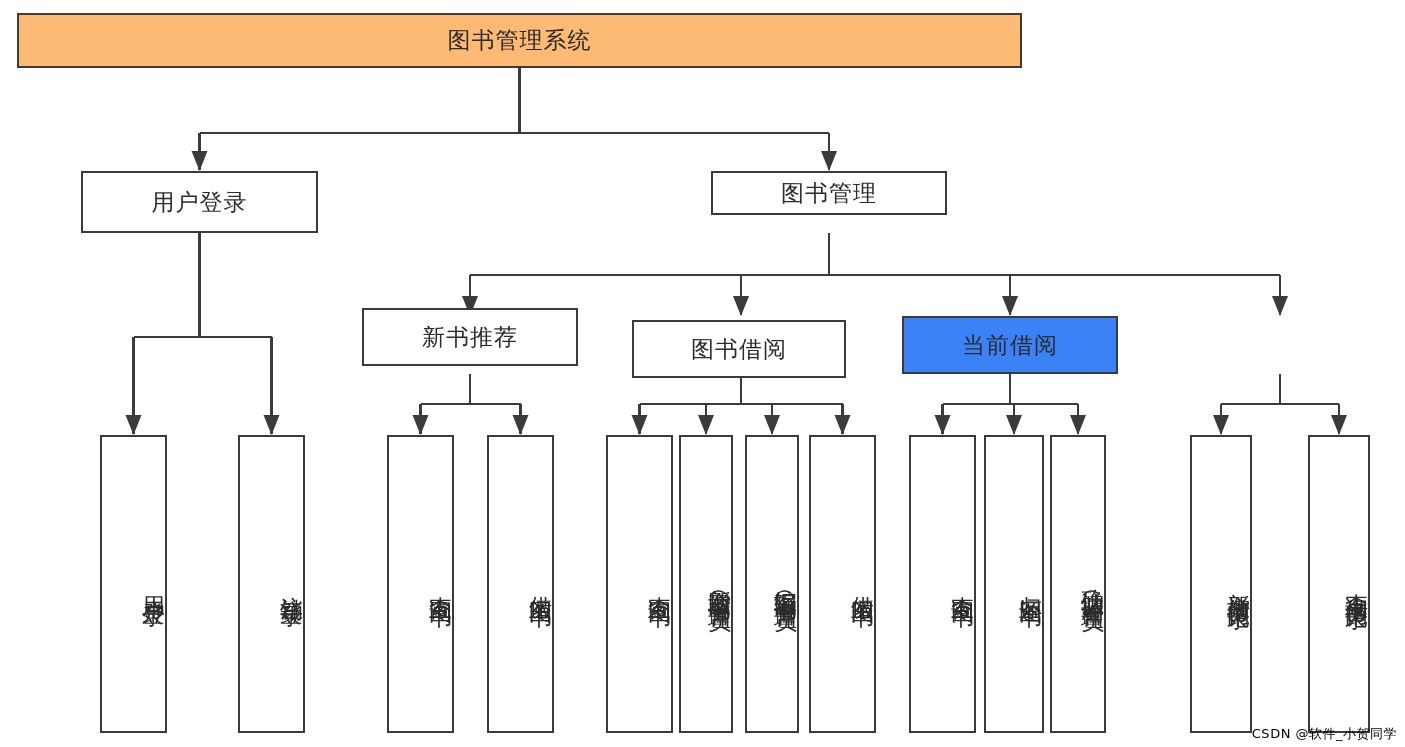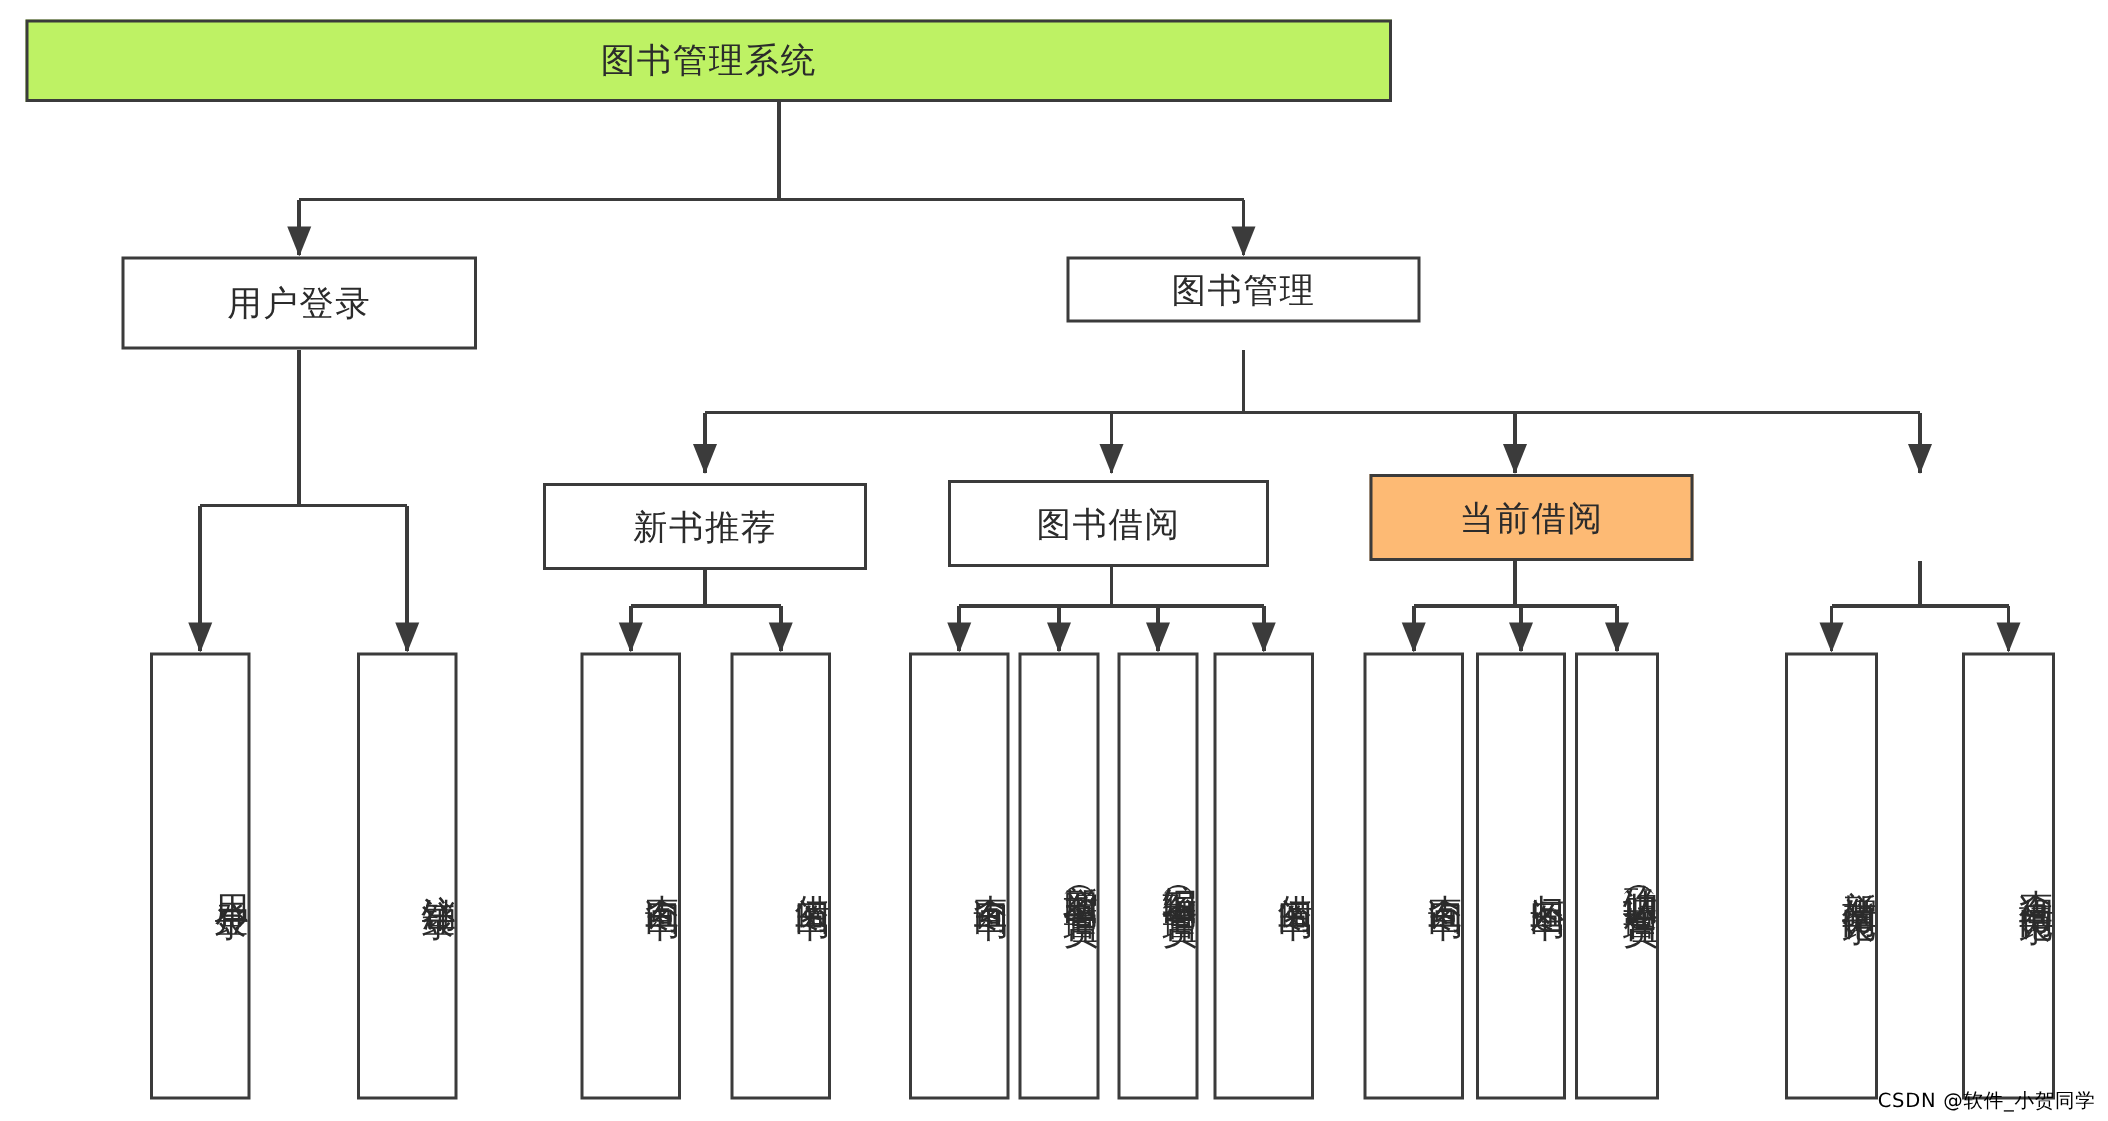--- a/index.html
+++ b/index.html
@@ -123,41 +123,41 @@
       <line x1="1078" y1="404" x2="1078" y2="434" stroke="#3b3b3b" stroke-width="2.4" shape-rendering="crispEdges"></line>
       <polygon points="1070,415 1086,415 1078,435" fill="#3b3b3b"></polygon>
       <line x1="1280" y1="374" x2="1280" y2="404" stroke="#3b3b3b" stroke-width="2.4" shape-rendering="crispEdges"></line>
       <line x1="1221" y1="404" x2="1339" y2="404" stroke="#3b3b3b" stroke-width="2.4" shape-rendering="crispEdges"></line>
       <line x1="1221" y1="404" x2="1221" y2="434" stroke="#3b3b3b" stroke-width="2.4" shape-rendering="crispEdges"></line>
       <polygon points="1213,415 1229,415 1221,435" fill="#3b3b3b"></polygon>
       <line x1="1339" y1="404" x2="1339" y2="434" stroke="#3b3b3b" stroke-width="2.4" shape-rendering="crispEdges"></line>
       <polygon points="1331,415 1347,415 1339,435" fill="#3b3b3b"></polygon>
     </svg>
 
-  <div class="node horizontal" style="left: 17px; top: 13px; width: 911px; height: 55px; border-color: rgb(59, 59, 59); background: #bef264; color: rgb(43, 43, 43);">
+  <div class="node horizontal" style="left: 17px; top: 13px; width: 1005px; height: 55px; border-color: rgb(59, 59, 59); background: #fdba74; color: rgb(43, 43, 43);">
     <span class="label">图书管理系统</span>
   </div>
 
   <div class="node horizontal" style="left: 81px; top: 171px; width: 237px; height: 62px; border-color: rgb(59, 59, 59); background: rgb(255, 255, 255); color: rgb(43, 43, 43);">
     <span class="label">用户登录</span>
   </div>
 
   <div class="node horizontal" style="left: 711px; top: 171px; width: 236px; height: 44px; border-color: rgb(59, 59, 59); background: rgb(255, 255, 255); color: rgb(43, 43, 43);">
     <span class="label">图书管理</span>
   </div>
 
-  <div class="node horizontal" style="left: 362px; top: 322px; width: 216px; height: 58px; border-color: rgb(59, 59, 59); background: rgb(255, 255, 255); color: rgb(43, 43, 43);">
+  <div class="node horizontal" style="left: 362px; top: 308px; width: 216px; height: 58px; border-color: rgb(59, 59, 59); background: rgb(255, 255, 255); color: rgb(43, 43, 43);">
     <span class="label">新书推荐</span>
   </div>
 
   <div class="node horizontal" style="left: 632px; top: 320px; width: 214px; height: 58px; border-color: rgb(59, 59, 59); background: rgb(255, 255, 255); color: rgb(43, 43, 43); font-family: Liberation Serif, serif;">
     <span class="label">图书借阅</span>
   </div>
 
-  <div class="node horizontal" style="left: 902px; top: 316px; width: 216px; height: 58px; border-color: rgb(59, 59, 59); background: #fdba74; color: rgb(43, 43, 43); margin-left: 11px;">
+  <div class="node horizontal" style="left: 902px; top: 316px; width: 216px; height: 58px; border-color: rgb(59, 59, 59); background: #3b82f6; color: rgb(43, 43, 43);">
     <span class="label">当前借阅</span>
   </div>
 
 
   <div class="node vertical" style="left: 100px; top: 435px; width: 67px; height: 298px; border-color: rgb(59, 59, 59); background: rgb(255, 255, 255); color: rgb(43, 43, 43);">
     <span class="label">用户登录</span>
   </div>
 
   <div class="node vertical" style="left: 238px; top: 435px; width: 67px; height: 298px; border-color: rgb(59, 59, 59); background: rgb(255, 255, 255); color: rgb(43, 43, 43);">
     <span class="label">注销登录</span>

